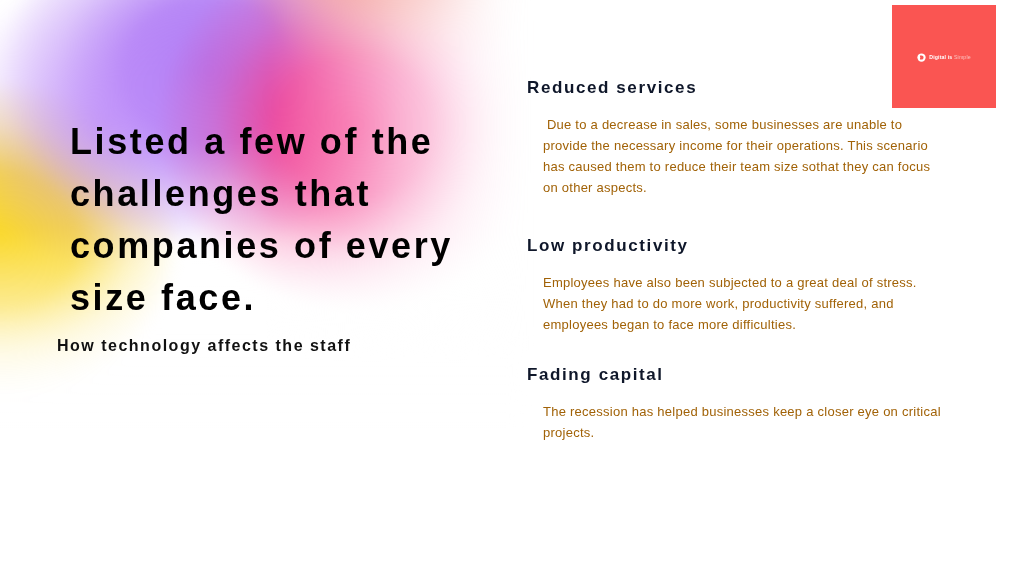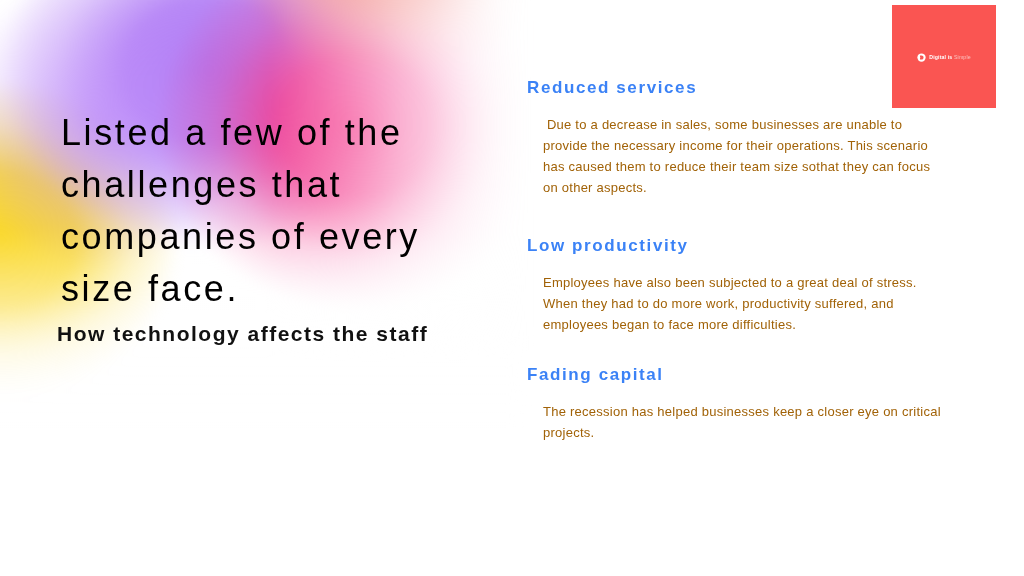--- a/index.html
+++ b/index.html
@@ -95,29 +95,29 @@
   .left-col {
     position: absolute;
     left: 57px;
     top: 103px;
     width: 430px;
     z-index: 5;
   }
   .headline {
     font-size: 36px;
     line-height: 52px;
-    font-weight: 400;
+    font-weight: 700;
     color: #000000;
     letter-spacing: 2.6px;
-    margin: 4px;
+    margin: 13px;
     white-space: pre-wrap;
   }
   .subhead {
     margin: 7px 0 0 0;
-    font-size: 21px;
+    font-size: 16px;
     font-weight: 700;
     color: #111111;
     letter-spacing: 1.5px;
   }
 
   
   .right-col {
     position: absolute;
     left: 527px;
     top: 78px;
@@ -125,21 +125,21 @@
     z-index: 5;
   }
   .section {
     margin-bottom: 30px;
   }
   .section:last-child { margin-bottom: 0; }
   .section-title {
     margin: 0 0 14px 0;
     font-size: 17px;
     font-weight: 700;
-    color: #3b82f6;
+    color: #0f172a;
     letter-spacing: 1.6px;
   }
   .section-body {
     margin: 16px;
     font-size: 13px;
     line-height: 21px;
     color: #a16207;
     letter-spacing: 0.25px;
     white-space: pre-wrap;
   }

